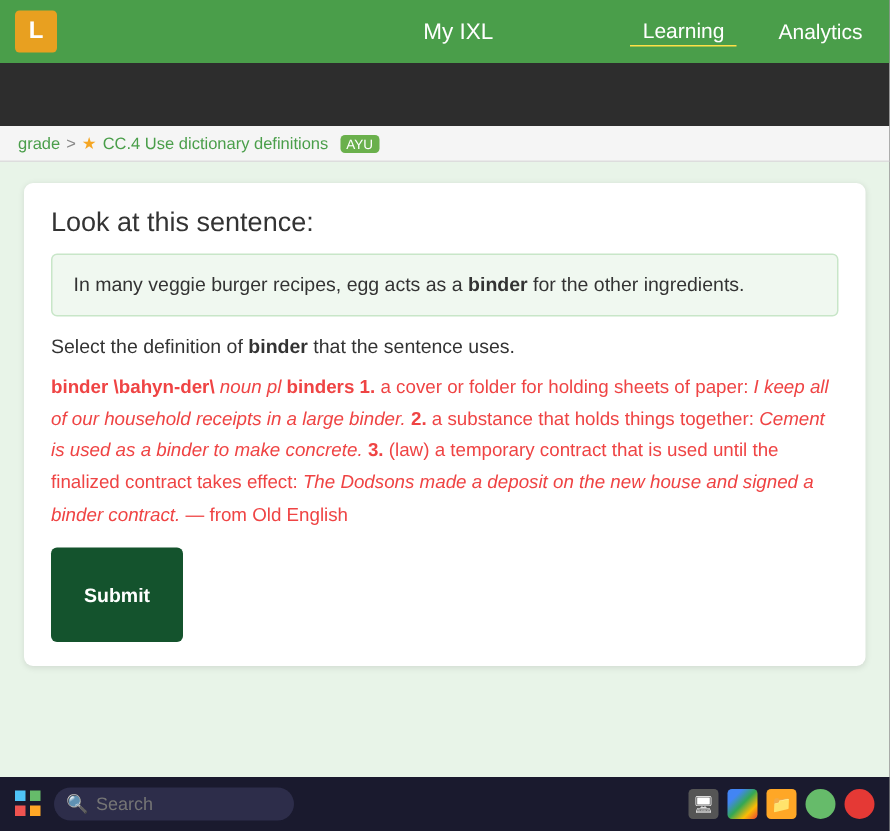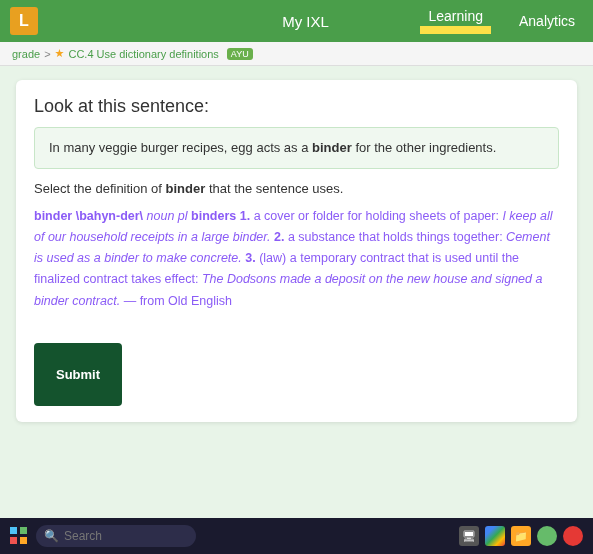--- a/index.html
+++ b/index.html
@@ -52,34 +52,35 @@
       align-items: center;
     }
     .nav-link {
       color: white;
       font-size: 14px;
       font-weight: 500;
       cursor: pointer;
       padding: 0 8px;
     }
     .nav-link.active {
-      border-bottom: 8px solid #fde047;
+      border-bottom: 1px solid #fde047;
       padding-bottom: 2px;
     }
 
     
     .breadcrumb-bar {
       background: #f5f5f5;
       padding: 5px 12px;
       font-size: 11px;
       color: #555;
       display: flex;
       align-items: center;
       gap: 4px;
       border-bottom: 1px solid #ddd;
+      margin-top: 42px;
     }
     .breadcrumb-link {
       color: #4a9e4a;
       cursor: pointer;
     }
     .breadcrumb-sep {
       color: #888;
     }
     .breadcrumb-star {
       color: #f5a623;
@@ -128,23 +129,23 @@
 
     .select-label {
       font-size: 13px;
       color: #333;
       margin-bottom: 10px;
     }
 
     
     .dict-entry {
       font-size: 12.5px;
-      color: #8b5cf6;
+      color: #ef4444;
       line-height: 1.7;
-      margin-bottom: 31px;
+      margin-bottom: 11px;
     }
     .dict-entry .word {
       font-weight: bold;
     }
     .dict-entry .bold {
       font-weight: bold;
     }
 
     
     .submit-btn {

